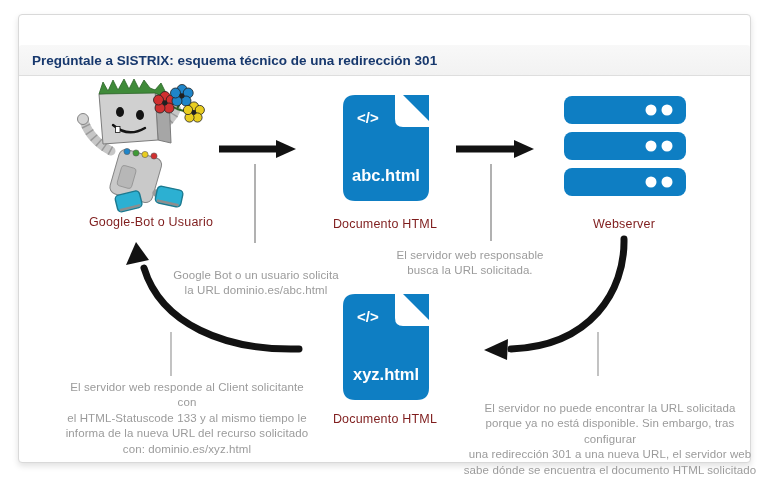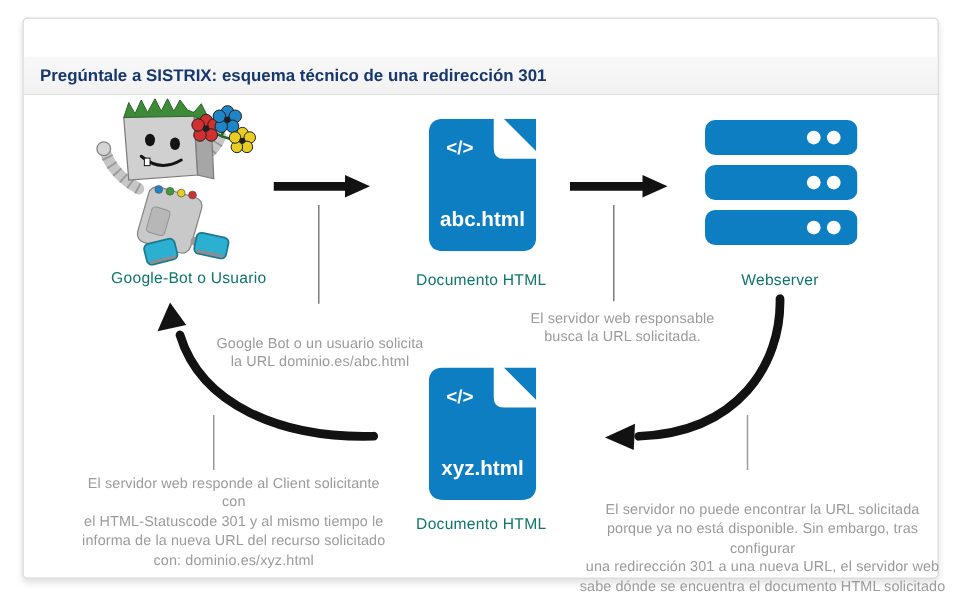--- a/index.html
+++ b/index.html
@@ -12,21 +12,21 @@
   }
   .card-header{
     position:absolute;left:0;top:0;right:0;height:31px;
     background:linear-gradient(#f8f8f8,#f2f2f2);
     border-bottom:1px solid #dedede;border-radius:3px 3px 0 0;
     line-height:31px;padding-left:13px;box-sizing:border-box;
     font-size:13.5px;font-weight:bold;color:#17386d;margin-top:30px;
   }
 
   .node-label{
-    position:absolute;text-align:center;color:#0f766e;font-size:12.5px;letter-spacing:.2px;
+    position:absolute;text-align:center;color:#7f1d1d;font-size:12.5px;letter-spacing:.2px;
   }
   .annotation{
     position:absolute;text-align:center;color:#9b9b9b;font-size:11.5px;line-height:1.34;
     white-space:pre-line;letter-spacing:.1px;
   }
   .abs{position:absolute;}
   svg{display:block;}
   .doc-code{font-family:"Liberation Sans",sans-serif;font-weight:bold;fill:#ffffff;}
 </style>
 </head>
@@ -160,24 +160,24 @@
     </g>
 
     <line x1="236" y1="149" x2="236" y2="228" stroke="#7d7d7d" stroke-width="1.2"></line>
     <line x1="472" y1="149" x2="472" y2="226" stroke="#7d7d7d" stroke-width="1.2"></line>
     <line x1="579" y1="317" x2="579" y2="361" stroke="#9a9a9a" stroke-width="1.2"></line>
     <line x1="152" y1="317" x2="152" y2="361" stroke="#9a9a9a" stroke-width="1.2"></line>
   </svg>
 
   <div class="annotation" style="left:137px;top:233px;width:200px;margin-top:20px;">Google Bot o un usuario solicita
 la URL dominio.es/abc.html</div>
-  <div class="annotation" style="left:379px;top:233px;width:200px;">El servidor web responsable
+  <div class="annotation" style="left:351px;top:233px;width:200px;">El servidor web responsable
 busca la URL solicitada.</div>
   <div class="annotation" style="left:43px;top:365px;width:250px;">El servidor web responde al Client solicitante con
-el HTML-Statuscode 301 y al mismo tiempo le
+el HTML-Statuscode 133 y al mismo tiempo le
 informa de la nueva URL del recurso solicitado
 con: dominio.es/xyz.html</div>
   <div class="annotation" style="left:443px;top:365px;width:296px;margin-top:21px;">El servidor no puede encontrar la URL solicitada
 porque ya no está disponible. Sin embargo, tras configurar
 una redirección 301 a una nueva URL, el servidor web
 sabe dónde se encuentra el documento HTML solicitado</div>
 
 </div>
 
 </body></html>

